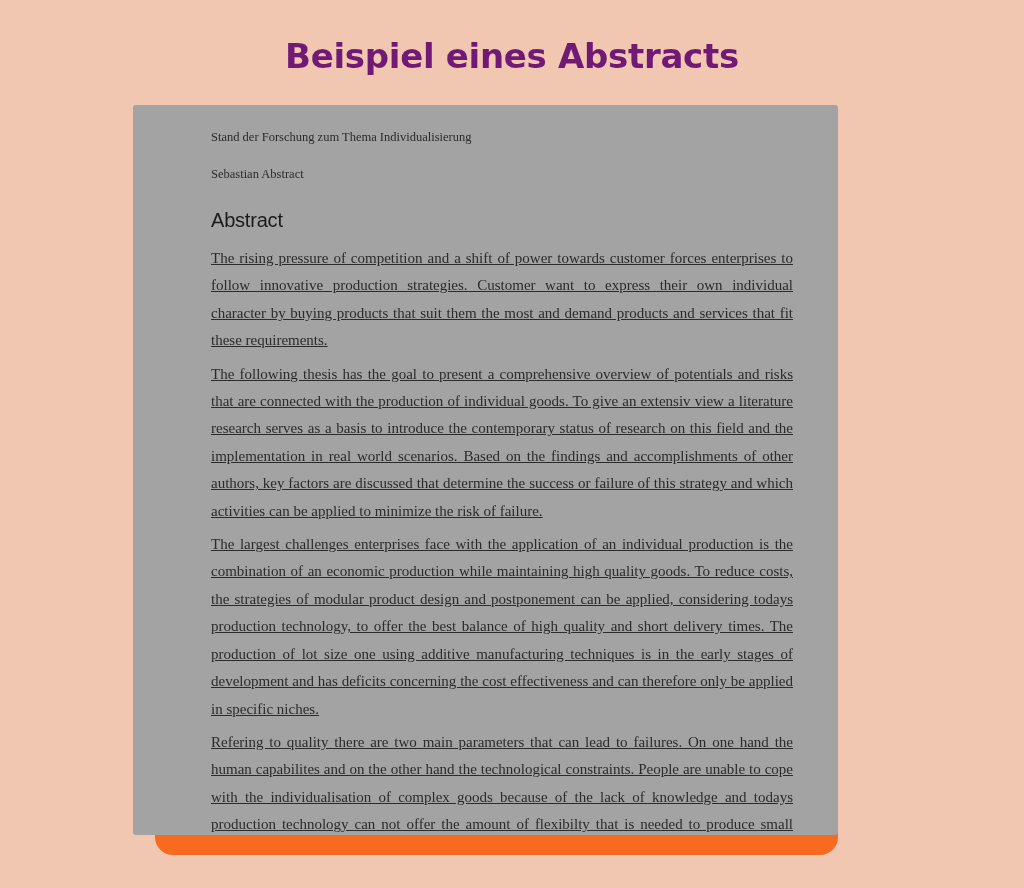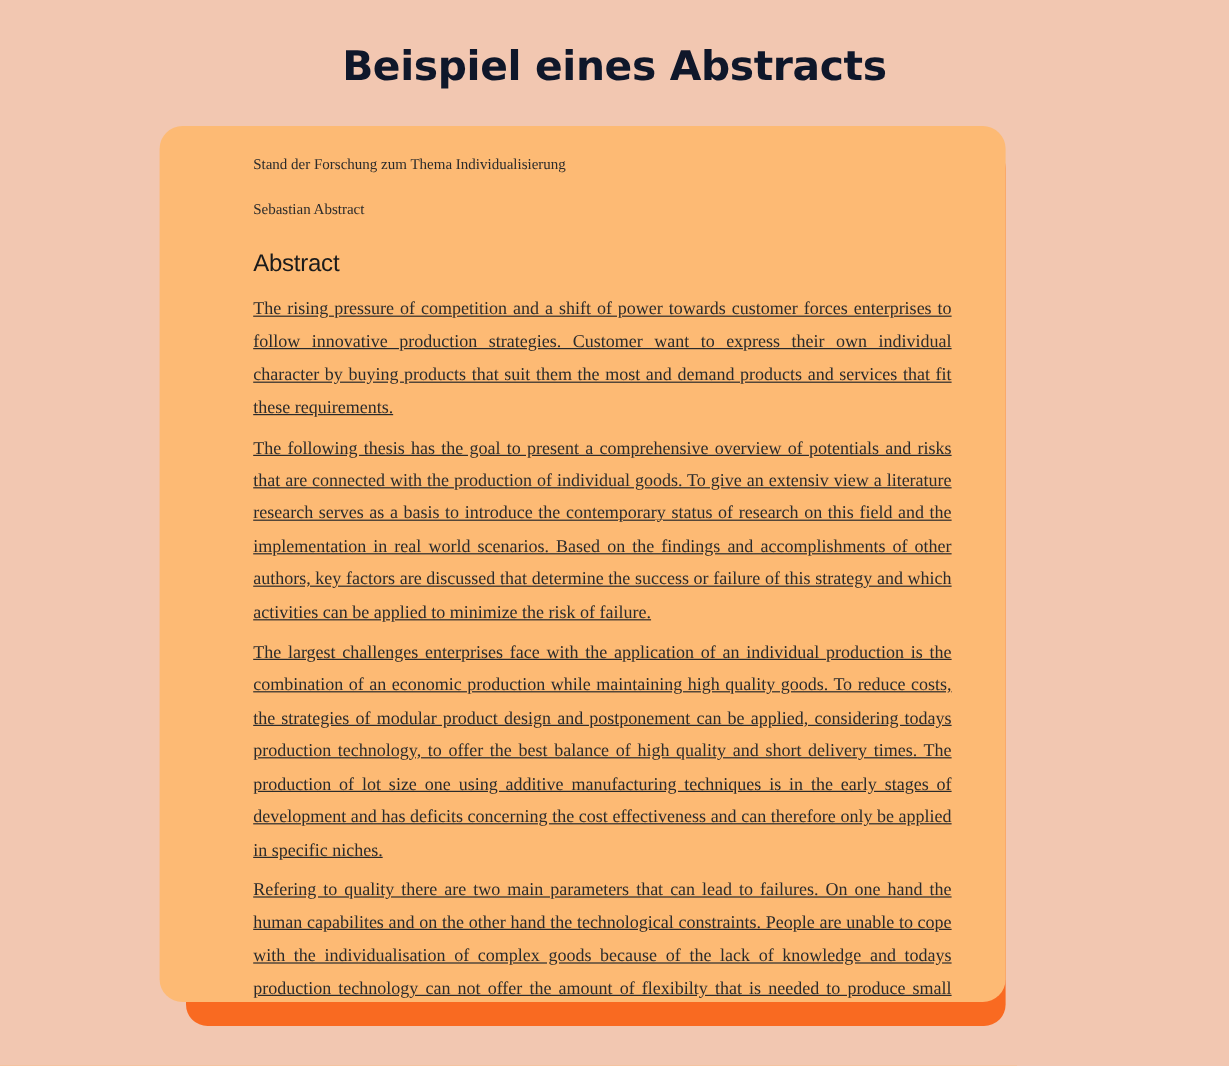--- a/index.html
+++ b/index.html
@@ -24,43 +24,43 @@
   .slide-title {
     position: absolute;
     left: 0;
     top: 36px;
     width: 1024px;
     text-align: center;
     font-family: "DejaVu Sans", sans-serif;
     font-size: 34px;
     font-weight: bold;
     letter-spacing: -0.3px;
-    color: #0f172a;
+    color: #701a75;
   }
 
   
   .accent-block {
     position: absolute;
     left: 155px;
     top: 122px;
     width: 683px;
     height: 733px;
     background: #f96a21;
     border-radius: 18px;
   }
 
   
   .doc-card {
     position: absolute;
     left: 133px;
     top: 105px;
     width: 705px;
     height: 730px;
-    background: #fdba74;
-    border-radius: 19px;
+    background: #a3a3a3;
+    border-radius: 3px;
     overflow: hidden;
   }
 
   .doc-inner {
     padding: 18px 45px 0 78px;
   }
 
   .doc-meta {
     font-family: "Liberation Serif", serif;
     font-size: 12.5px;

